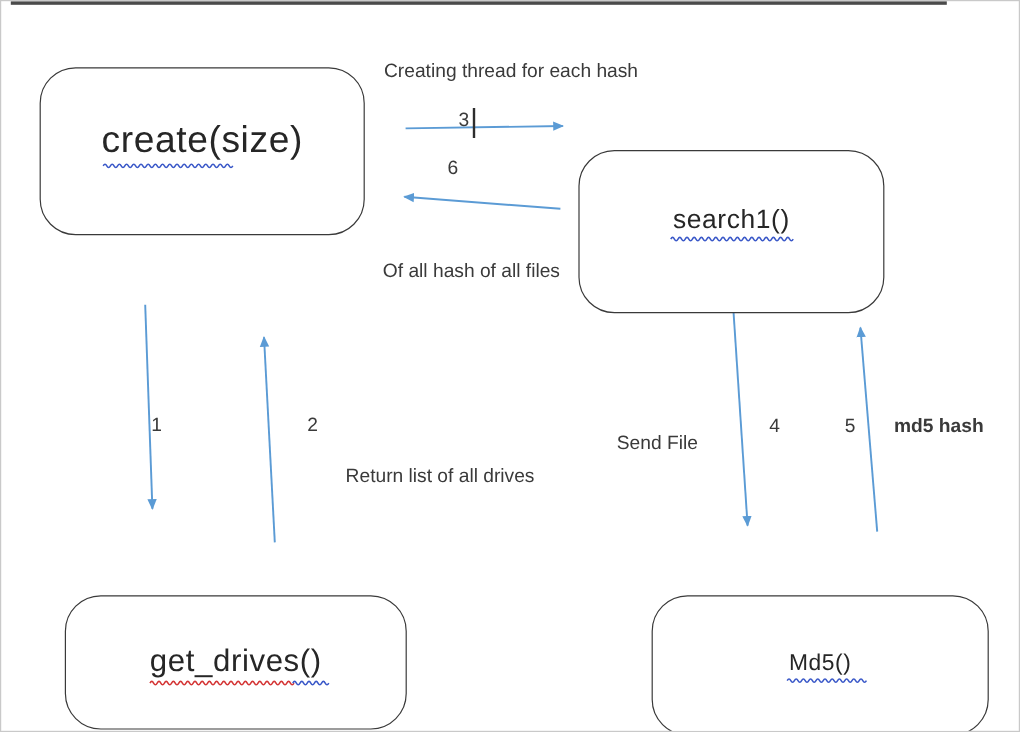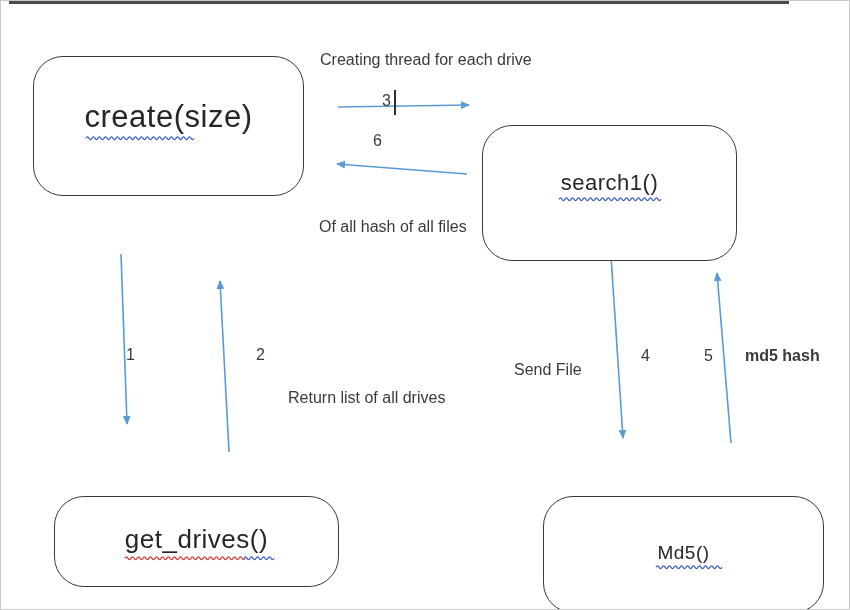--- a/index.html
+++ b/index.html
@@ -83,42 +83,42 @@
 
   <div class="node" style="left:481px; top:92px; width:255px; height:136px; padding-bottom:20px; font-size:22px;">
     <span class="node-label">
       <span>search1()</span>
       <svg class="wave wave-blue" style="left:-2%; width:104%;">
           <path d="M0 3.2 q1.5 -2.8 3 0 q1.5 2.8 3 0 q1.5 -2.8 3 0 q1.5 2.8 3 0 q1.5 -2.8 3 0 q1.5 2.8 3 0 q1.5 -2.8 3 0 q1.5 2.8 3 0 q1.5 -2.8 3 0 q1.5 2.8 3 0 q1.5 -2.8 3 0 q1.5 2.8 3 0 q1.5 -2.8 3 0 q1.5 2.8 3 0 q1.5 -2.8 3 0 q1.5 2.8 3 0 q1.5 -2.8 3 0 q1.5 2.8 3 0 q1.5 -2.8 3 0 q1.5 2.8 3 0 q1.5 -2.8 3 0 q1.5 2.8 3 0 q1.5 -2.8 3 0 q1.5 2.8 3 0 q1.5 -2.8 3 0 q1.5 2.8 3 0 q1.5 -2.8 3 0 q1.5 2.8 3 0 q1.5 -2.8 3 0 q1.5 2.8 3 0 q1.5 -2.8 3 0 q1.5 2.8 3 0 q1.5 -2.8 3 0 q1.5 2.8 3 0"></path>
         </svg>
     </span>
   </div>
 
-  <div class="node" style="left:53px; top:463px; width:285px; height:91px; padding-bottom:4px; font-size:26px;">
+  <div class="node" style="left:53px; top:463px; width:285px; height:112px; padding-bottom:4px; font-size:26px;">
     <span class="node-label">
       <span>get_drives()</span>
       <svg class="wave wave-red" style="left:0; width:83%;">
           <path d="M0 3.2 q1.5 -2.8 3 0 q1.5 2.8 3 0 q1.5 -2.8 3 0 q1.5 2.8 3 0 q1.5 -2.8 3 0 q1.5 2.8 3 0 q1.5 -2.8 3 0 q1.5 2.8 3 0 q1.5 -2.8 3 0 q1.5 2.8 3 0 q1.5 -2.8 3 0 q1.5 2.8 3 0 q1.5 -2.8 3 0 q1.5 2.8 3 0 q1.5 -2.8 3 0 q1.5 2.8 3 0 q1.5 -2.8 3 0 q1.5 2.8 3 0 q1.5 -2.8 3 0 q1.5 2.8 3 0 q1.5 -2.8 3 0 q1.5 2.8 3 0 q1.5 -2.8 3 0 q1.5 2.8 3 0 q1.5 -2.8 3 0 q1.5 2.8 3 0 q1.5 -2.8 3 0 q1.5 2.8 3 0 q1.5 -2.8 3 0 q1.5 2.8 3 0 q1.5 -2.8 3 0 q1.5 2.8 3 0 q1.5 -2.8 3 0 q1.5 2.8 3 0 q1.5 -2.8 3 0 q1.5 2.8 3 0 q1.5 -2.8 3 0 q1.5 2.8 3 0 q1.5 -2.8 3 0 q1.5 2.8 3 0"></path>
         </svg>
       <svg class="wave wave-blue" style="left:83%; width:19%;">
           <path d="M0 3.2 q1.5 -2.8 3 0 q1.5 2.8 3 0 q1.5 -2.8 3 0 q1.5 2.8 3 0 q1.5 -2.8 3 0 q1.5 2.8 3 0 q1.5 -2.8 3 0 q1.5 2.8 3 0 q1.5 -2.8 3 0 q1.5 2.8 3 0"></path>
         </svg>
     </span>
   </div>
 
   <div class="node" style="left:542px; top:463px; width:281px; height:117px; padding-bottom:4px; font-size:19px;">
     <span class="node-label">
       <span>Md5()</span>
       <svg class="wave wave-blue" style="left:-3%; width:106%;">
           <path d="M0 3.2 q1.5 -2.8 3 0 q1.5 2.8 3 0 q1.5 -2.8 3 0 q1.5 2.8 3 0 q1.5 -2.8 3 0 q1.5 2.8 3 0 q1.5 -2.8 3 0 q1.5 2.8 3 0 q1.5 -2.8 3 0 q1.5 2.8 3 0 q1.5 -2.8 3 0 q1.5 2.8 3 0 q1.5 -2.8 3 0 q1.5 2.8 3 0 q1.5 -2.8 3 0 q1.5 2.8 3 0 q1.5 -2.8 3 0 q1.5 2.8 3 0 q1.5 -2.8 3 0 q1.5 2.8 3 0 q1.5 -2.8 3 0 q1.5 2.8 3 0"></path>
         </svg>
     </span>
   </div>
 
-  <div class="lbl" style="left:319px; top:50px;">Creating thread for each drive</div>
+  <div class="lbl" style="left:319px; top:50px;">Creating thread for each hash</div>
   <div class="lbl" style="left:381px; top:91px;">3</div>
   <div class="caret" style="left:393px; top:89px; height:25px;"></div>
   <div class="lbl" style="left:372px; top:131px;">6</div>
   <div class="lbl" style="left:318px; top:217px;">Of all hash of all files</div>
 
   <div class="lbl" style="left:125px; top:345px;">1</div>
   <div class="lbl" style="left:255px; top:345px;">2</div>
   <div class="lbl" style="left:255px; top:388px;margin-left:32px;">Return list of all drives</div>
 
   <div class="lbl" style="left:513px; top:360px;">Send File</div>

